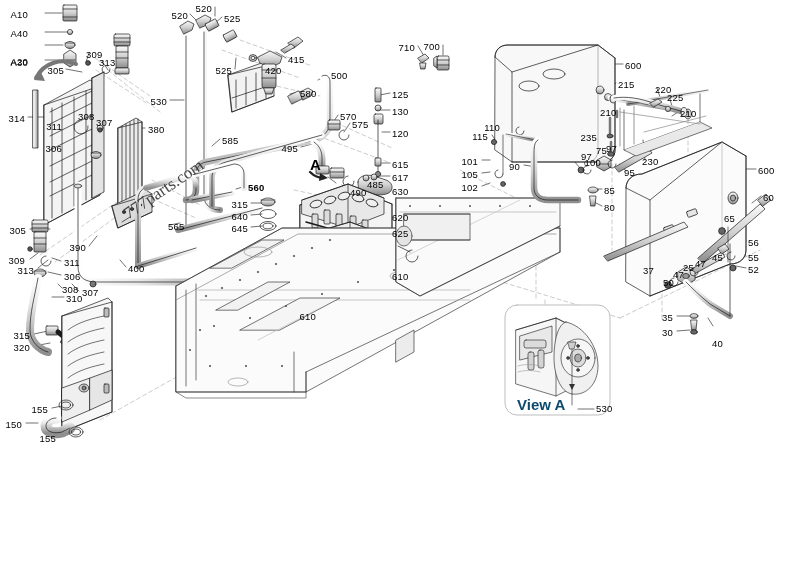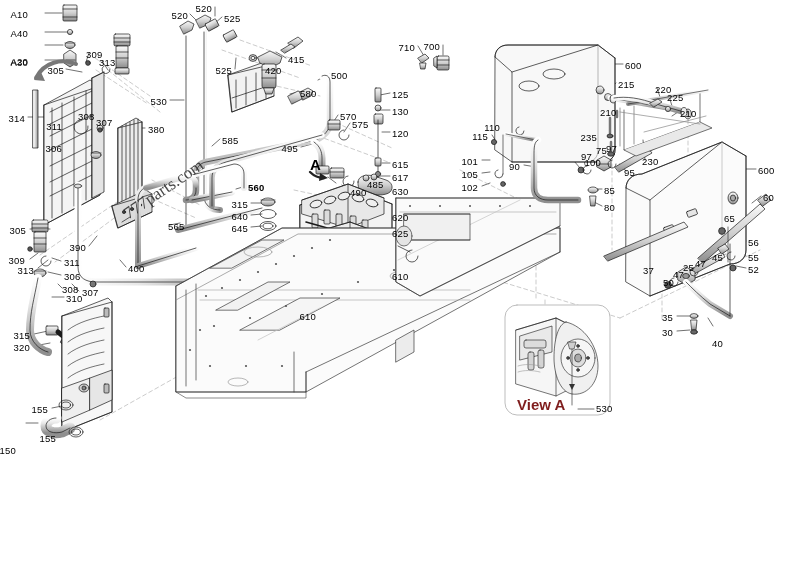--- a/index.html
+++ b/index.html
@@ -4,21 +4,21 @@
 <title>Parts Diagram</title>
 <style>
   html,body{margin:0;padding:0;background:#ffffff;}
   body{width:800px;height:573px;overflow:hidden;
        font-family:"Liberation Sans","DejaVu Sans",sans-serif;}
   #stage{position:relative;width:800px;height:573px;background:#fff;}
   svg#art{position:absolute;left:0;top:0;width:800px;height:573px;}
   .lbl{position:absolute;font-size:9.5px;color:#000;white-space:nowrap;
        letter-spacing:.2px;line-height:1;}
   .lbl.r{transform:translateX(-100%);}
-  .viewA{position:absolute;font-size:15px;font-weight:bold;color:#7f1d1d;}
+  .viewA{position:absolute;font-size:15px;font-weight:bold;color:#0c4a6e;}
   .bigA{position:absolute;font-size:15px;font-weight:bold;font-style:normal;color:#000;}
   .wm{position:absolute;font-size:17px;color:#2a2a2a;opacity:.85;
       transform:rotate(-34deg);transform-origin:0 0;white-space:nowrap;
       font-family:"Liberation Serif","DejaVu Serif",serif;}
 </style>
 </head>
 <body>
 
 <div id="stage">
 
@@ -693,21 +693,21 @@
       <div class="lbl" style="left: 64px; top: 258px;">311</div>
       <div class="lbl" style="left: 64px; top: 272px;">306</div>
       <div class="lbl" style="left: 62px; top: 285px;">308</div>
       <div class="lbl" style="left: 82px; top: 288px;">307</div>
       <div class="lbl" style="left: 66px; top: 294px;">310</div>
       <div class="lbl r" style="left: 86px; top: 243px;">390</div>
       <div class="lbl" style="left: 128px; top: 264px;">400</div>
       <div class="lbl r" style="left: 30px; top: 331px;">315</div>
       <div class="lbl r" style="left: 30px; top: 343px;">320</div>
       <div class="lbl r" style="left: 48px; top: 405px;">155</div>
-      <div class="lbl r" style="left: 16px; top: 420px; margin-top: 26px;">150</div>
+      <div class="lbl r" style="left: 22px; top: 420px;">150</div>
       <div class="lbl r" style="left: 56px; top: 434px;">155</div>
       <div class="lbl r" style="left: 188px; top: 11px;">520</div>
       <div class="lbl r" style="left: 212px; top: 4px;">520</div>
       <div class="lbl" style="left: 224px; top: 14px;">525</div>
       <div class="lbl r" style="left: 232px; top: 66px;">525</div>
       <div class="lbl" style="left: 288px; top: 55px;">415</div>
       <div class="lbl" style="left: 265px; top: 66px;">420</div>
       <div class="lbl r" style="left: 167px; top: 97px;">530</div>
       <div class="lbl" style="left: 331px; top: 71px;">500</div>
       <div class="lbl" style="left: 300px; top: 89px;">580</div>

